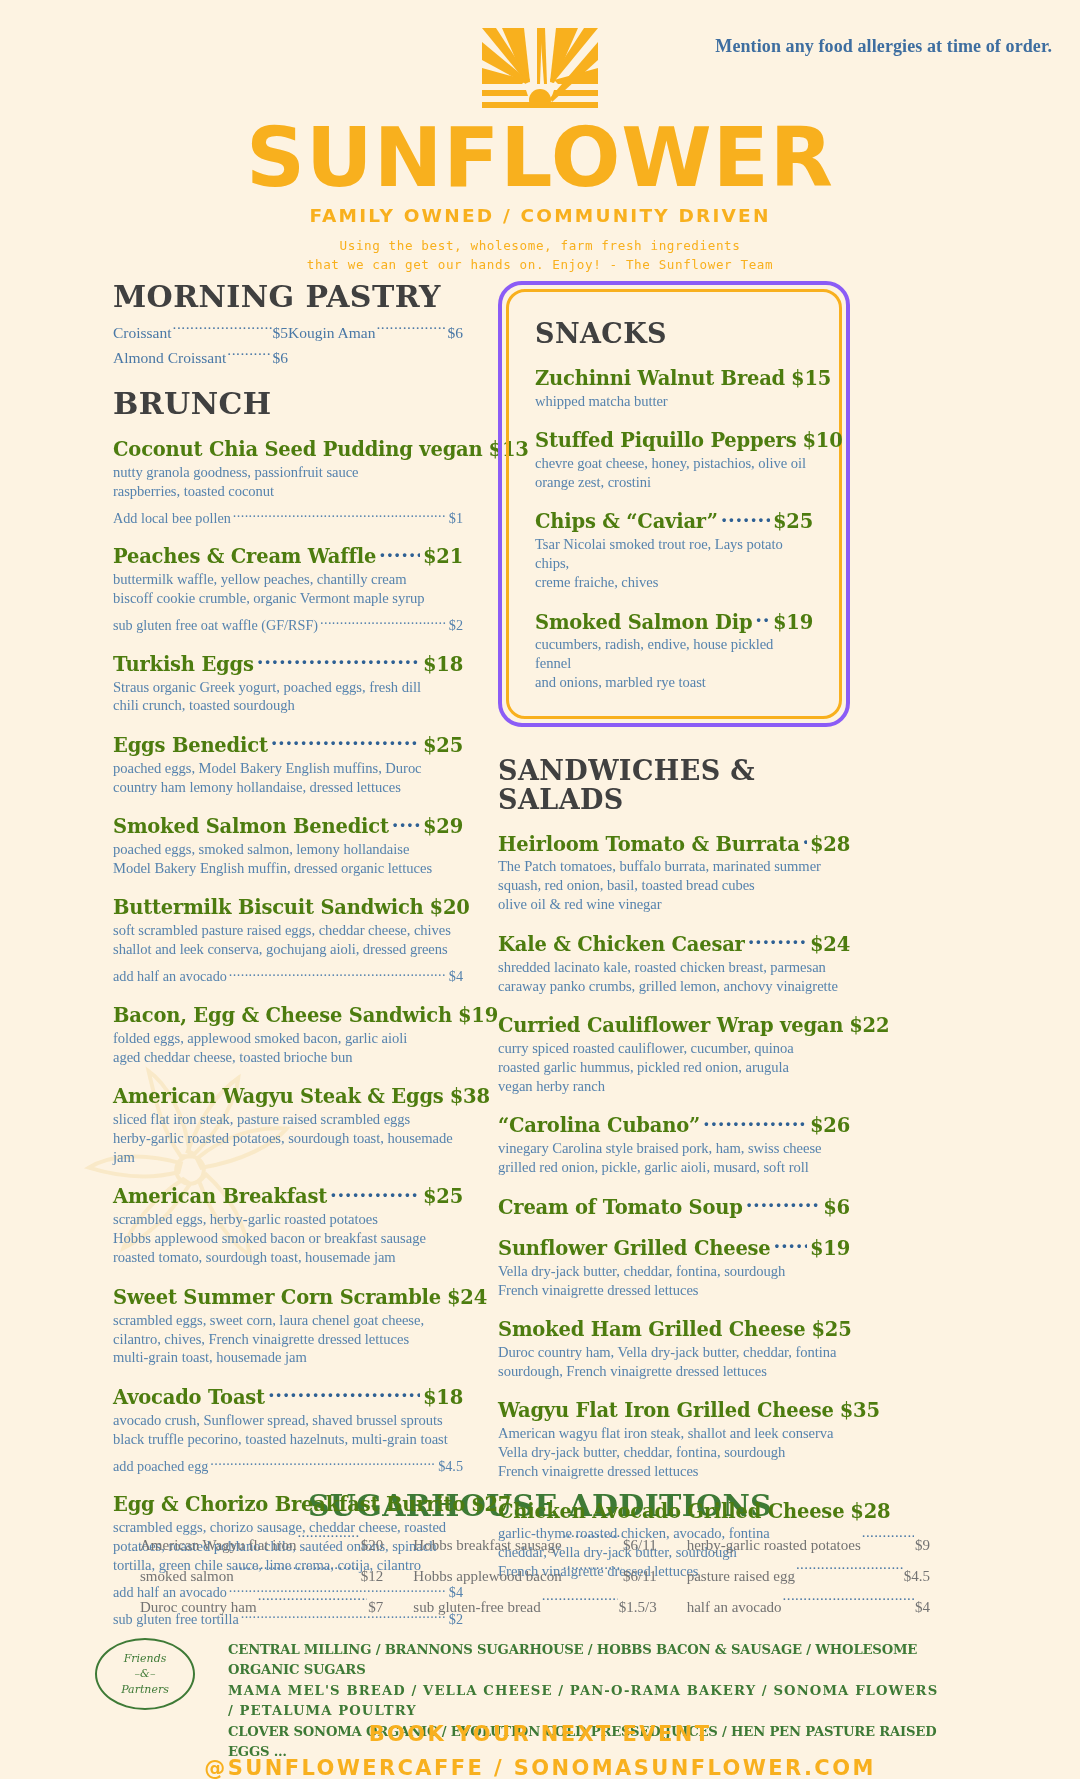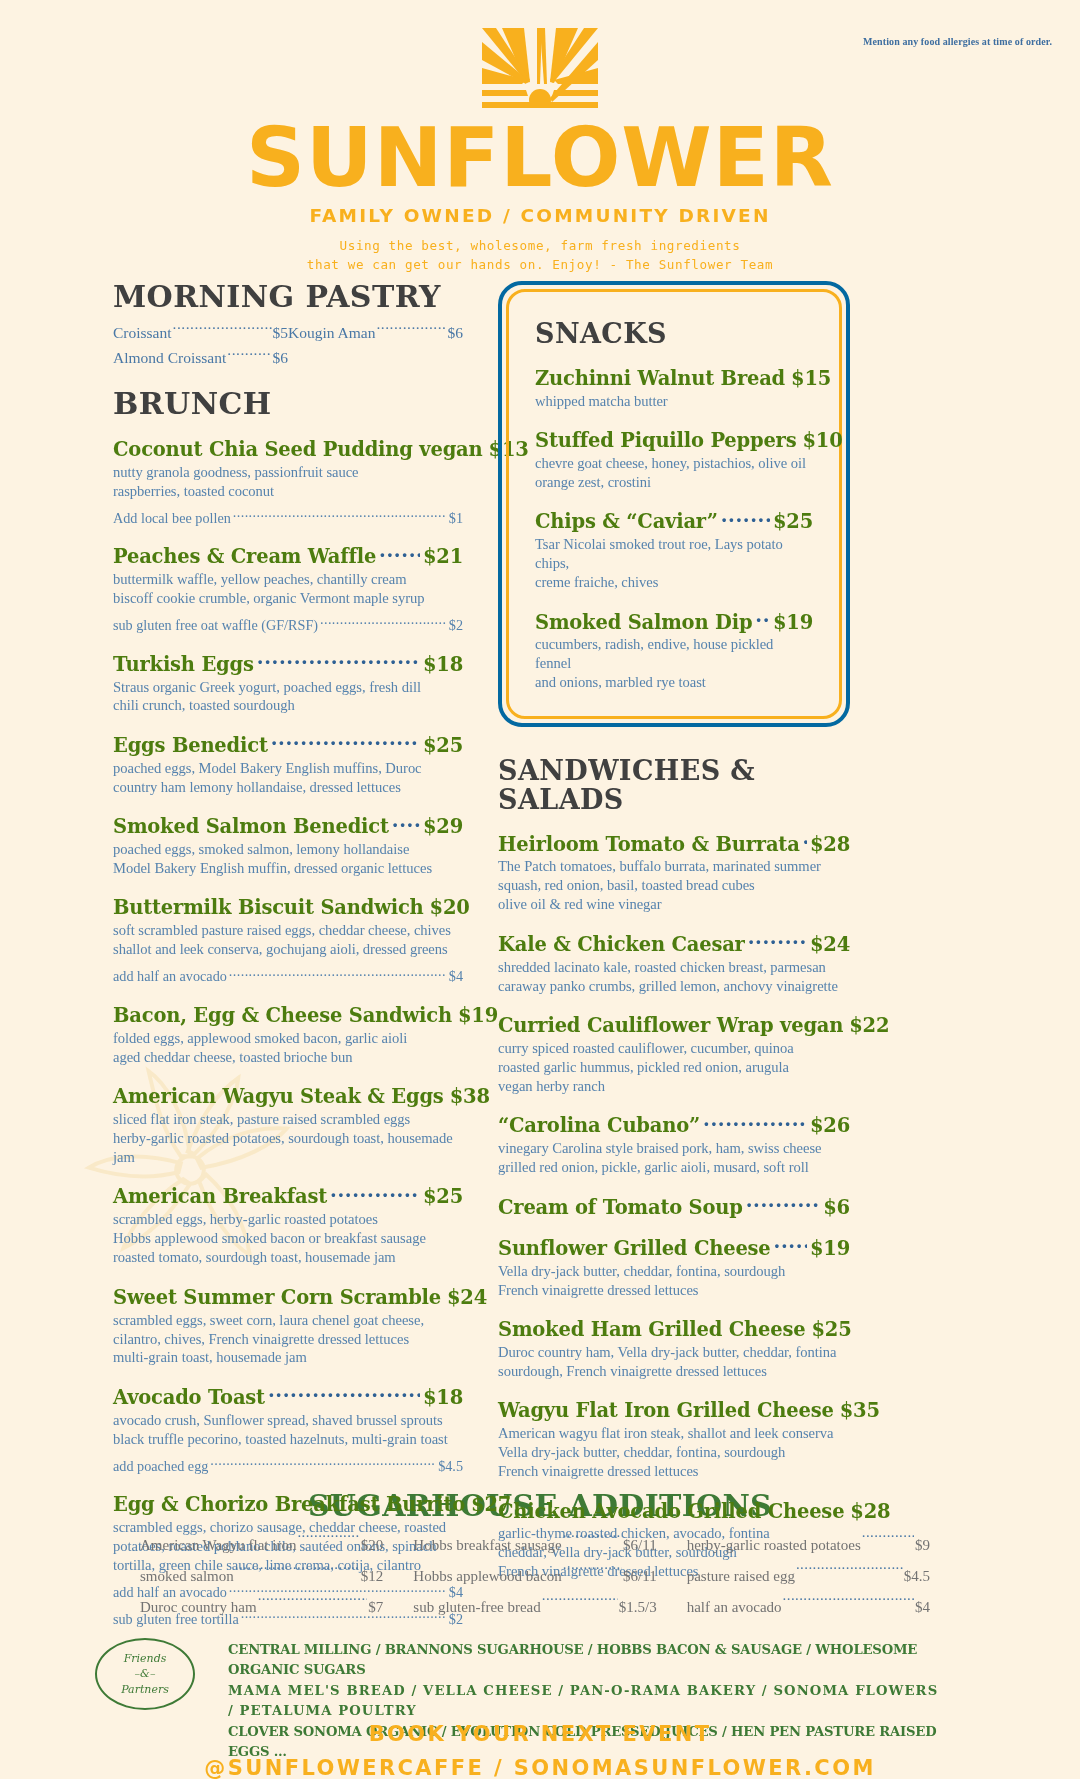--- a/index.html
+++ b/index.html
@@ -15,21 +15,21 @@
   .watermark {
     position: absolute; left: 75px; top: 1055px;
     width: 230px; height: 230px; opacity: .5;
     pointer-events: none; z-index: 0;
   }
 
   
   .allergy-note {
     position: absolute; right: 28px; top: 36px;
     font-family: "Liberation Serif", serif;
-    font-weight: bold; font-size: 10px; color: #3E6EA0;
+    font-weight: bold; font-size: 18px; color: #3E6EA0;
     letter-spacing: .1px;
   }
   .logo-wrap { position: absolute; left: 0; top: 28px; width: 100%; text-align: center; }
   .logo-mark { display: inline-block; }
   .brand {
     margin-top: 8px;
     font-family: "DejaVu Sans", sans-serif;
     font-weight: bold; font-size: 82px; line-height: .92;
     color: #F8B01E; letter-spacing: 1px;
     text-align: center;
@@ -112,21 +112,21 @@
   .sub .dots:after {
     content: "..................................................................................................";
     position: absolute; left: 0; bottom: .12em; white-space: nowrap;
     letter-spacing: .4px; font-size: 14.2px; color: #5683AE;
   }
   .sub .pr { flex: 0 0 auto; }
 
   
   .snacks-box {
     position: relative;
-    border: 4px solid #0369a1;
+    border: 4px solid #8b5cf6;
     border-radius: 24px;
     padding: 4px;
   }
   .snacks-inner {
     border: 3px solid #F8B01E;
     border-radius: 19px;
     padding: 28px 26px 24px 26px;
   }
 
   

